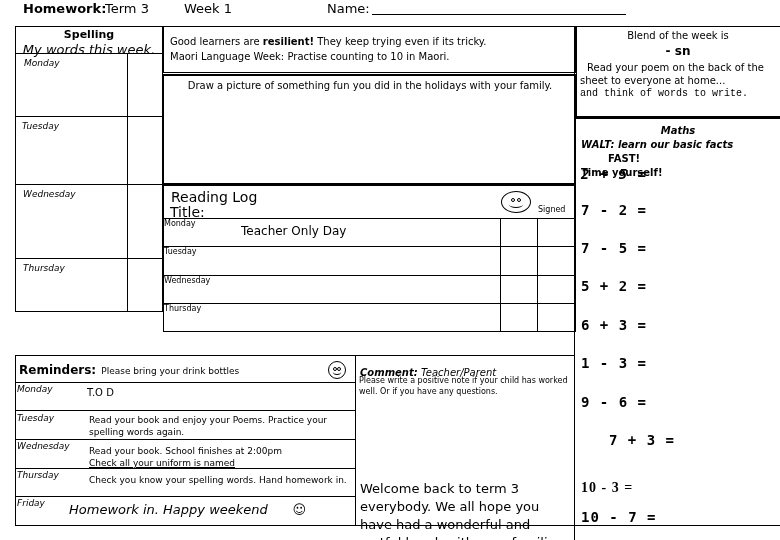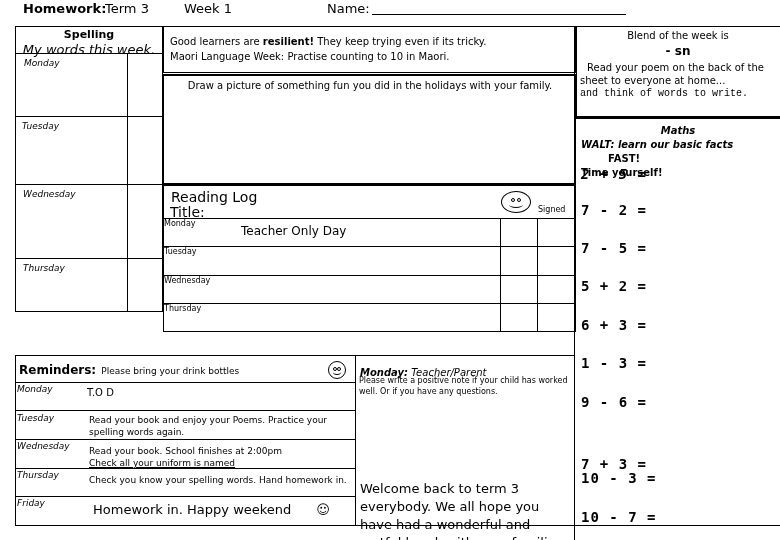--- a/index.html
+++ b/index.html
@@ -87,22 +87,22 @@
 <div class="abs s10" style="left:581px; top:139px; font-weight:bold; white-space:nowrap;font-style:italic;">WALT: learn our basic facts</div>
 <div class="abs s10" style="left:608px; top:153px; font-weight:bold;">FAST!</div>
 <div class="abs s10" style="left:581px; top:167px; font-weight:bold;">Time yourself!</div>
 <div class="abs math" style="top:166px;font-style:italic;">2 + 5 =</div>
 <div class="abs math" style="top:202px;">7 - 2 =</div>
 <div class="abs math" style="top:240px;">7 - 5 =</div>
 <div class="abs math" style="top:278px;">5 + 2 =</div>
 <div class="abs math" style="top:317px;">6 + 3 =</div>
 <div class="abs math" style="top:355px;">1 - 3 =</div>
 <div class="abs math" style="top:394px;">9 - 6 =</div>
-<div class="abs math" style="top:456px;">7 + 3 =</div>
-<div class="abs math" style="top:470px;">10 - 3 =</div>
+<div class="abs math" style="top:432px;margin-left:28px;">7 + 3 =</div>
+<div class="abs math" style="top:480px;font-family:Liberation Serif, serif;">10 - 3 =</div>
 <div class="abs math" style="top:509px;">10 - 7 =</div>
 <div class="hl" style="left:574px; top:525px; width:206px;"></div>
 
 <div class="bx" style="left:15px; top:355px; width:341px; height:171px;"></div>
 <div class="abs" style="left:19px; top:359px; white-space:nowrap;"><b style="font-size:12px;">Reminders:</b> <span class="s9">Please bring your drink bottles</span></div>
 <div class="smile" style="left:328px; top:361px; width:18px; height:18px;">
     <span class="eye" style="left:4px;"></span>
     <span class="eye" style="right:4px;"></span>
     <span class="mouth"></span>
   </div>
@@ -119,18 +119,18 @@
 <div class="abs s9" style="left:89px; top:414px; width:260px; line-height:12px;">Read your book and enjoy your Poems.  Practice your spelling words again.</div>
 
 <div class="abs s9 it" style="left:17px; top:441px;">Wednesday</div>
 <div class="abs s9" style="left:89px; top:446px; white-space:nowrap;">Read your book.   School finishes at 2:00pm</div>
 <div class="abs s9" style="left:89px; top:458px; white-space:nowrap; text-decoration:underline;"> Check all your uniform is named</div>
 
 <div class="abs s9 it" style="left:17px; top:470px;">Thursday</div>
 <div class="abs s9" style="left:89px; top:474px; width:260px; line-height:12px;">Check you know your spelling words. Hand homework in.</div>
 
 <div class="abs s9 it" style="left:17px; top:498px;">Friday</div>
-<div class="abs tiny" style="left:93px; top:502px; white-space:pre;">Homework in. Happy weekend      ☺</div>
+<div class="abs tiny" style="left:69px; top:502px; white-space:pre;font-style:italic;">Homework in. Happy weekend      ☺</div>
 
 <div class="bx" style="left:355px; top:355px; width:220px; height:171px;"></div>
-<div class="abs" style="left:360px; top:361px; white-space:nowrap;"><b class="s10" style="font-style:italic;">Monday:</b><span class="s10 it"> Teacher/Parent</span></div>
+<div class="abs" style="left:360px; top:361px; white-space:nowrap;"><b class="s10" style="font-style:italic;">Comment:</b><span class="s10 it"> Teacher/Parent</span></div>
 <div class="abs small" style="left:359px; top:375px; width:212px; line-height:11px;">Please write a positive note if your child has worked well. Or if you have any questions.</div>
 <div class="abs tiny" style="left:360px; top:480px; width:212px; line-height:18px;">Welcome back to term 3 everybody.  We all hope you have had a wonderful and restful break with your families.  We have an exciting term ahead of us with lots of new learning. Yippee!!! ☺</div>
 
 </body></html>

